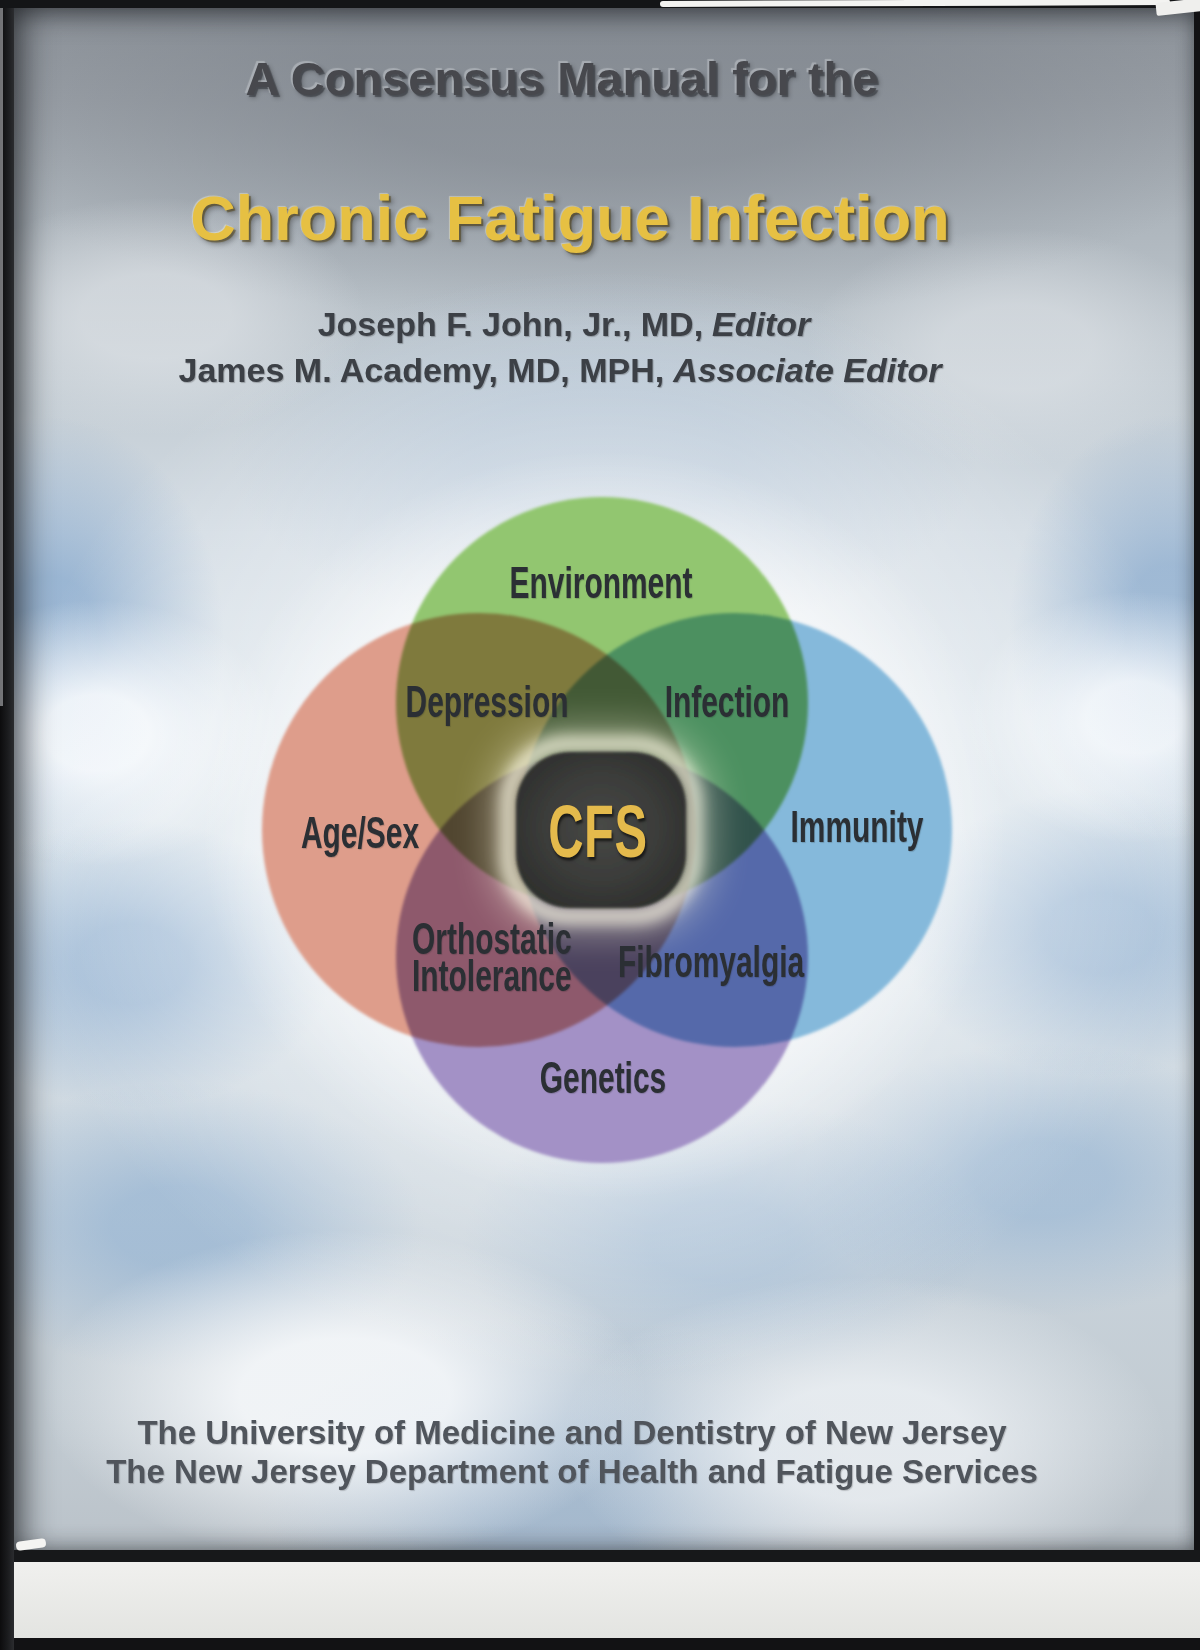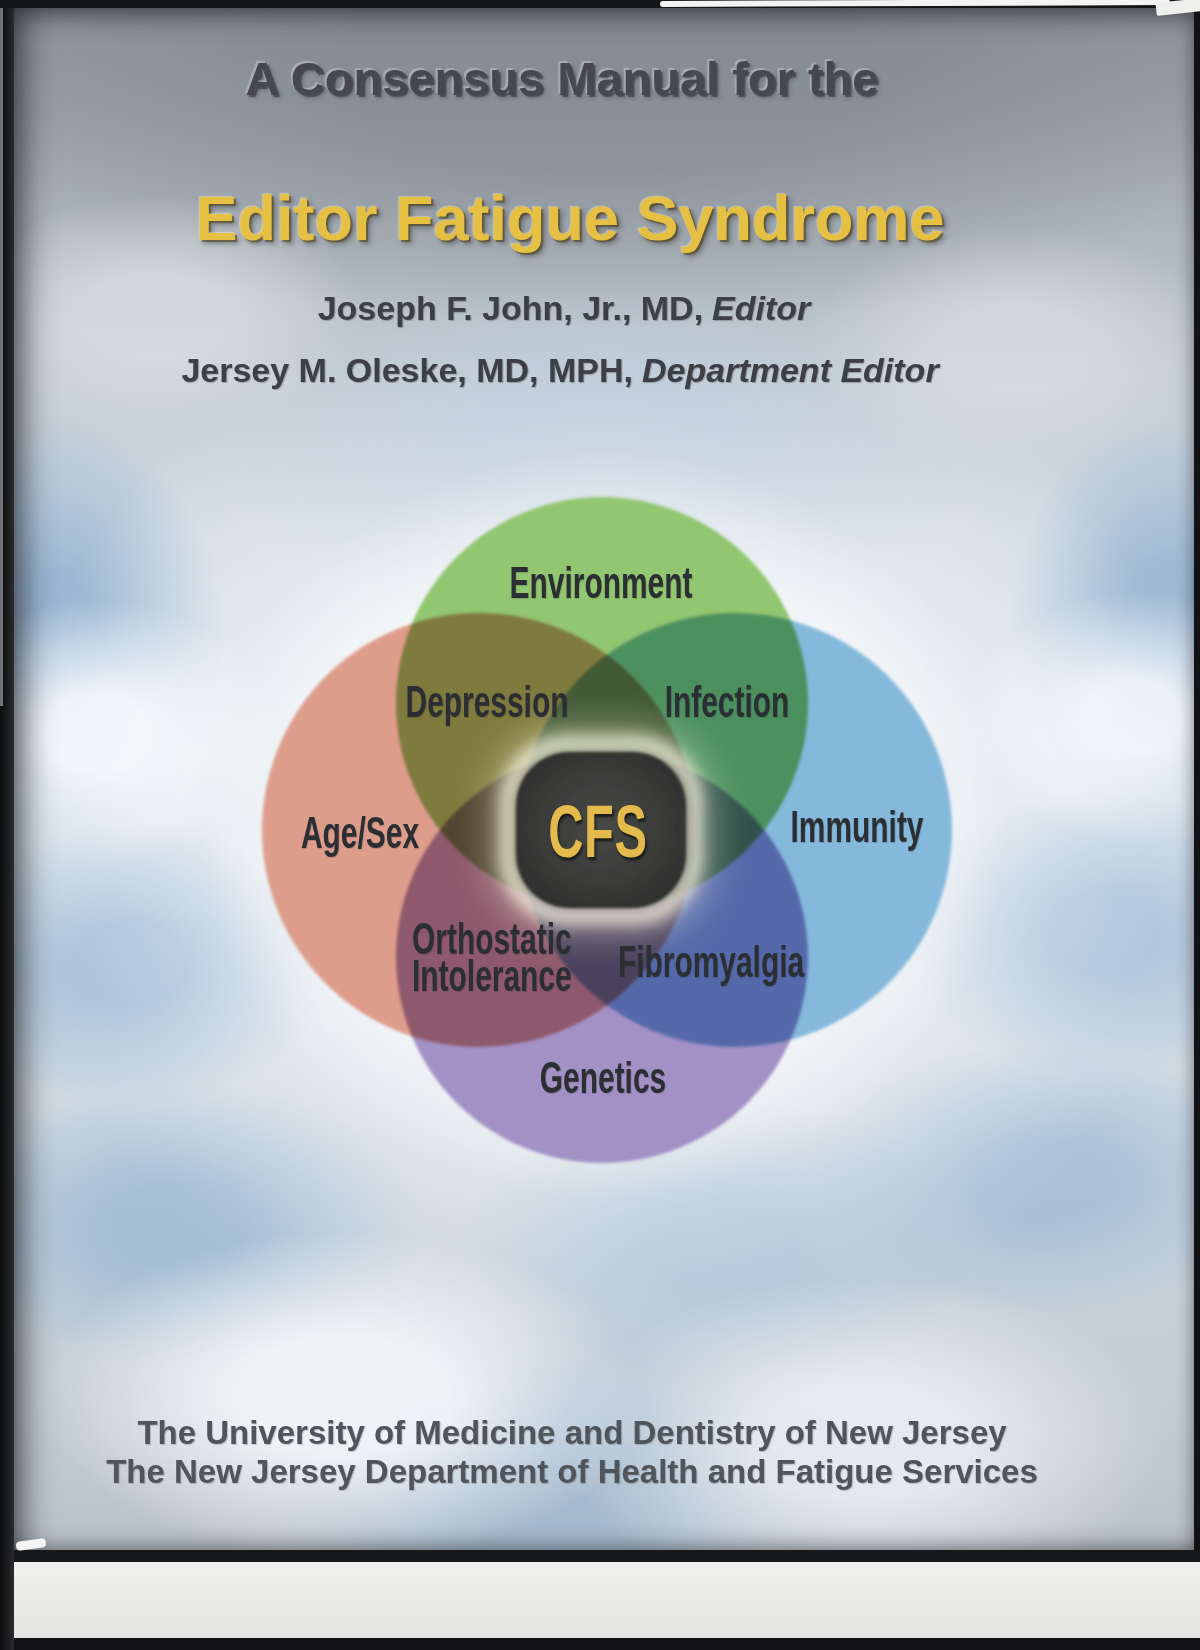--- a/index.html
+++ b/index.html
@@ -87,27 +87,27 @@
   .paper-notch { position:absolute; left:16px; top:1540px; width:30px; height:9px; background:#F4F4F2; transform:rotate(-8deg); border-radius:4px; }
 </style>
 </head>
 <body>
 
 <div class="page">
 
   <div class="cover">
 
     <div class="abs-center title-gray" style="left:548px; top:70px;">A Consensus Manual for the</div>
-    <div class="abs-center title-gold" style="left:556px; top:210px;">Editor Fatigue Syndrome</div>
+    <div class="abs-center title-gold" style="left:556px; top:210px;">Chronic Fatigue Infection</div>
 
-    <div class="abs-center editor-line" style="left:550px; top:300px;">
+    <div class="abs-center editor-line" style="left:550px; top:316px;">
       <span>Joseph F. John, Jr., MD,</span><span class="editor-role">Editor</span>
     </div>
     <div class="abs-center editor-line" style="left:546px; top:362px;">
-      <span>Jersey M. Oleske, MD, MPH,</span><span class="editor-role">Department Editor</span>
+      <span>James M. Academy, MD, MPH,</span><span class="editor-role">Associate Editor</span>
     </div>
 
     <svg class="venn-svg" width="1180" height="1542" viewBox="0 0 1180 1542">
       <defs>
         <filter id="soft" x="-20%" y="-20%" width="140%" height="140%">
             <feGaussianBlur stdDeviation="1.4"></feGaussianBlur>
           </filter>
         <filter id="glow1" x="-60%" y="-60%" width="220%" height="220%">
             <feGaussianBlur stdDeviation="8"></feGaussianBlur>
           </filter>

